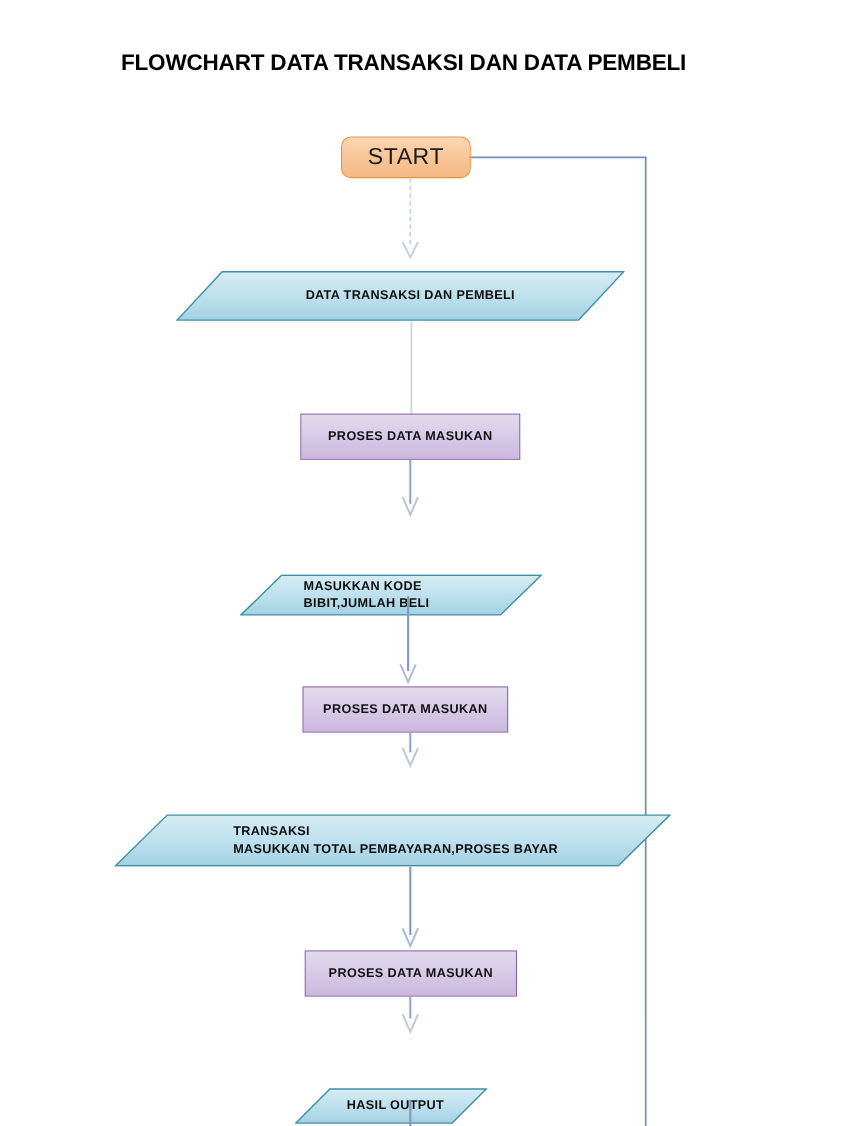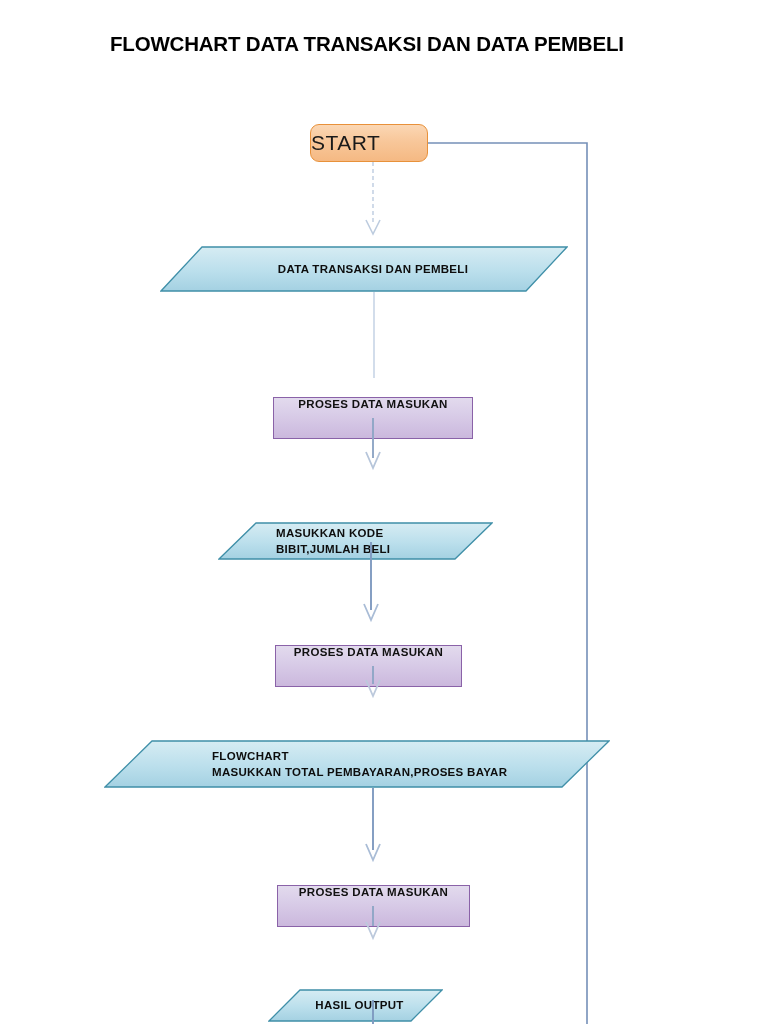--- a/index.html
+++ b/index.html
@@ -16,56 +16,57 @@
     width: 768px;
     height: 1024px;
     background: #ffffff;
     overflow: hidden;
   }
 
   
   .title {
     position: absolute;
     left: 110px;
-    top: 32px;
+    top: 46px;
     font-size: 20.5px;
     font-weight: bold;
     color: #000000;
     letter-spacing: -0.2px;
     white-space: nowrap;
   }
 
   
   .terminator {
     position: absolute;
     display: flex;
     align-items: center;
+    justify-content: center;
     border-radius: 9px;
     border: 1.6px solid #e8913a;
     background: linear-gradient(to bottom, #fbd7b4 0%, #f8c79a 45%, #f5b983 100%);
     box-sizing: border-box;
     font-size: 21px;
     color: #1a1a1a;
     letter-spacing: 0.5px;
   }
 
   
   .process {
     position: absolute;
     display: flex;
+    align-items: center;
     justify-content: center;
     border: 1.4px solid #8a62a8;
     background: linear-gradient(to bottom, #e2daed 0%, #d9cde8 40%, #cbb8dd 100%);
     box-sizing: border-box;
     font-size: 11.5px;
     font-weight: bold;
     color: #111111;
     letter-spacing: 0.35px;
     text-align: center;
-    margin-top: 21px;
   }
 
   
   .io-wrap {
     position: absolute;
   }
   .io-shape {
     position: absolute;
     inset: 0;
   }
@@ -207,21 +208,21 @@
           <linearGradient id="ioGrad3" x1="0" y1="0" x2="0" y2="1">
             <stop offset="0%" stop-color="#d6ecf3"></stop>
             <stop offset="55%" stop-color="#bbdfec"></stop>
             <stop offset="100%" stop-color="#a4d1e2"></stop>
           </linearGradient>
         </defs>
         <polygon points="48,1 505,1 458,47 1,47" fill="url(#ioGrad3)" stroke="#3f8fa8" stroke-width="1.3"></polygon>
       </svg>
     </div>
     <div class="io-label left" style="padding-left:108px;">
-      <span>FLOWCHART</span>
+      <span>TRANSAKSI</span>
       <span>MASUKKAN TOTAL PEMBAYARAN,PROSES BAYAR</span>
     </div>
   </div>
 
   <div class="conn" style="left:357px; top:788px; width:34px; height:78px;">
     <svg width="34" height="78" viewBox="0 0 34 78">
       <line x1="16" y1="0" x2="16" y2="62" stroke="#7f9ac0" stroke-width="1.9"></line>
       <polyline points="9,56 16,72 23,56" fill="none" stroke="#a9bcd6" stroke-width="1.8"></polyline>
     </svg>
   </div>

